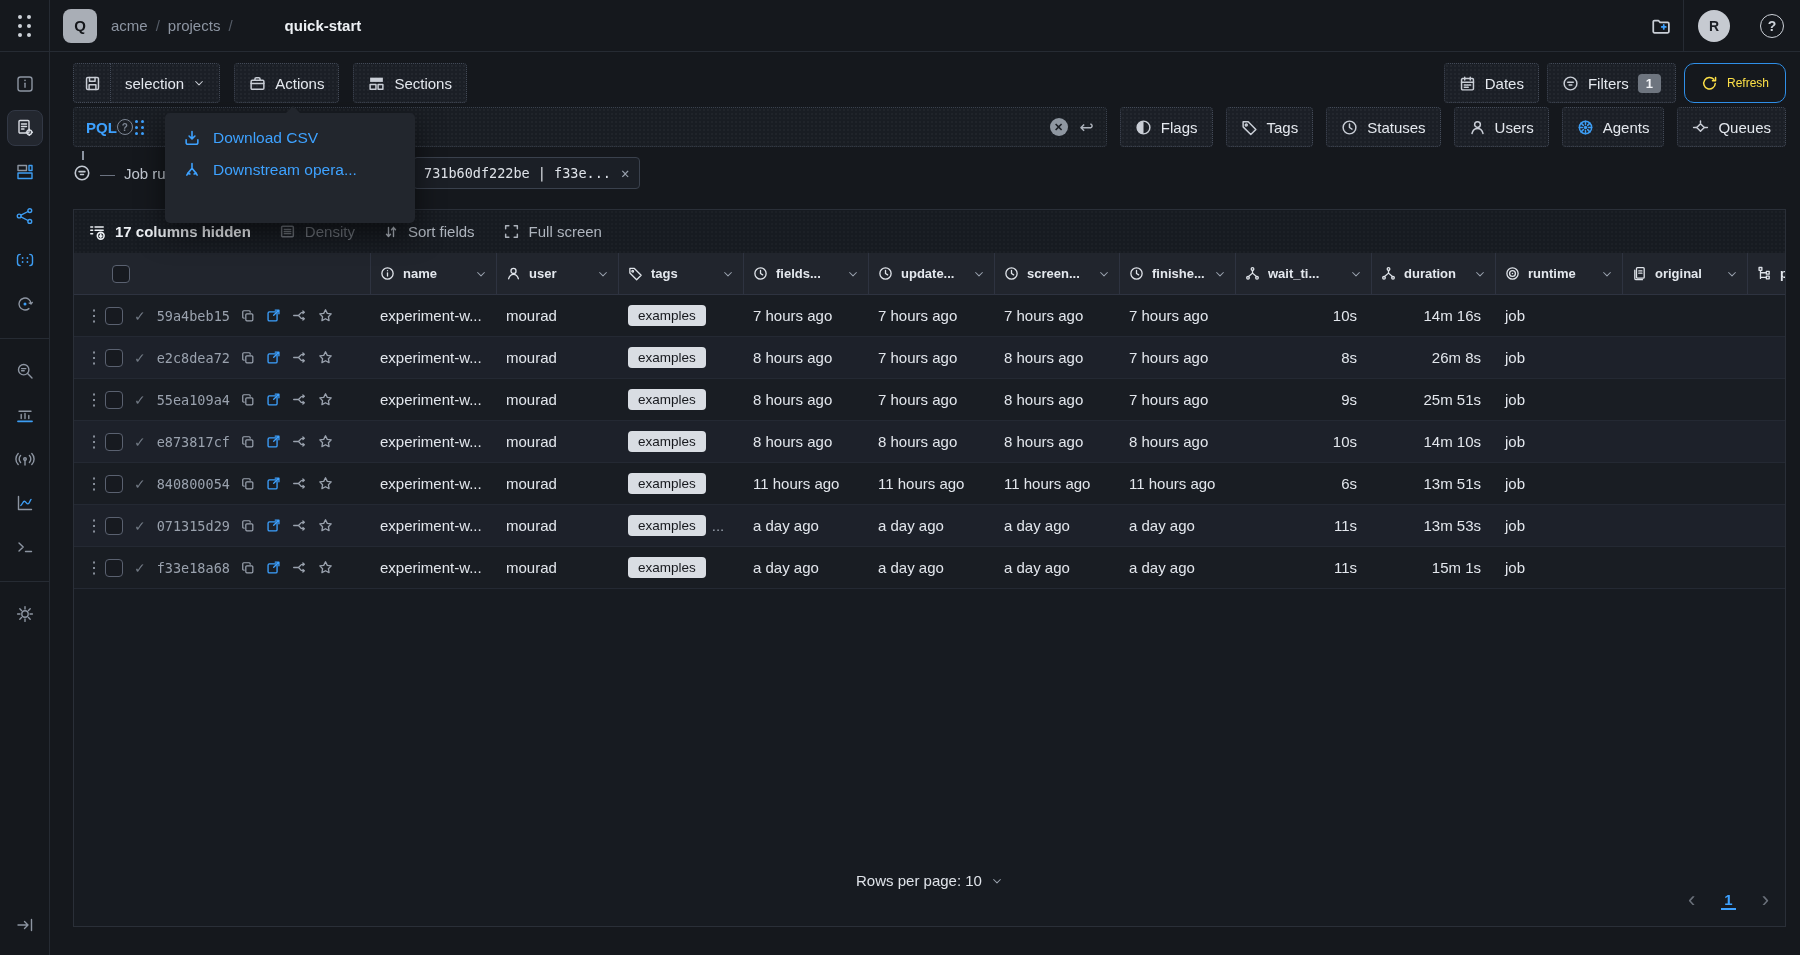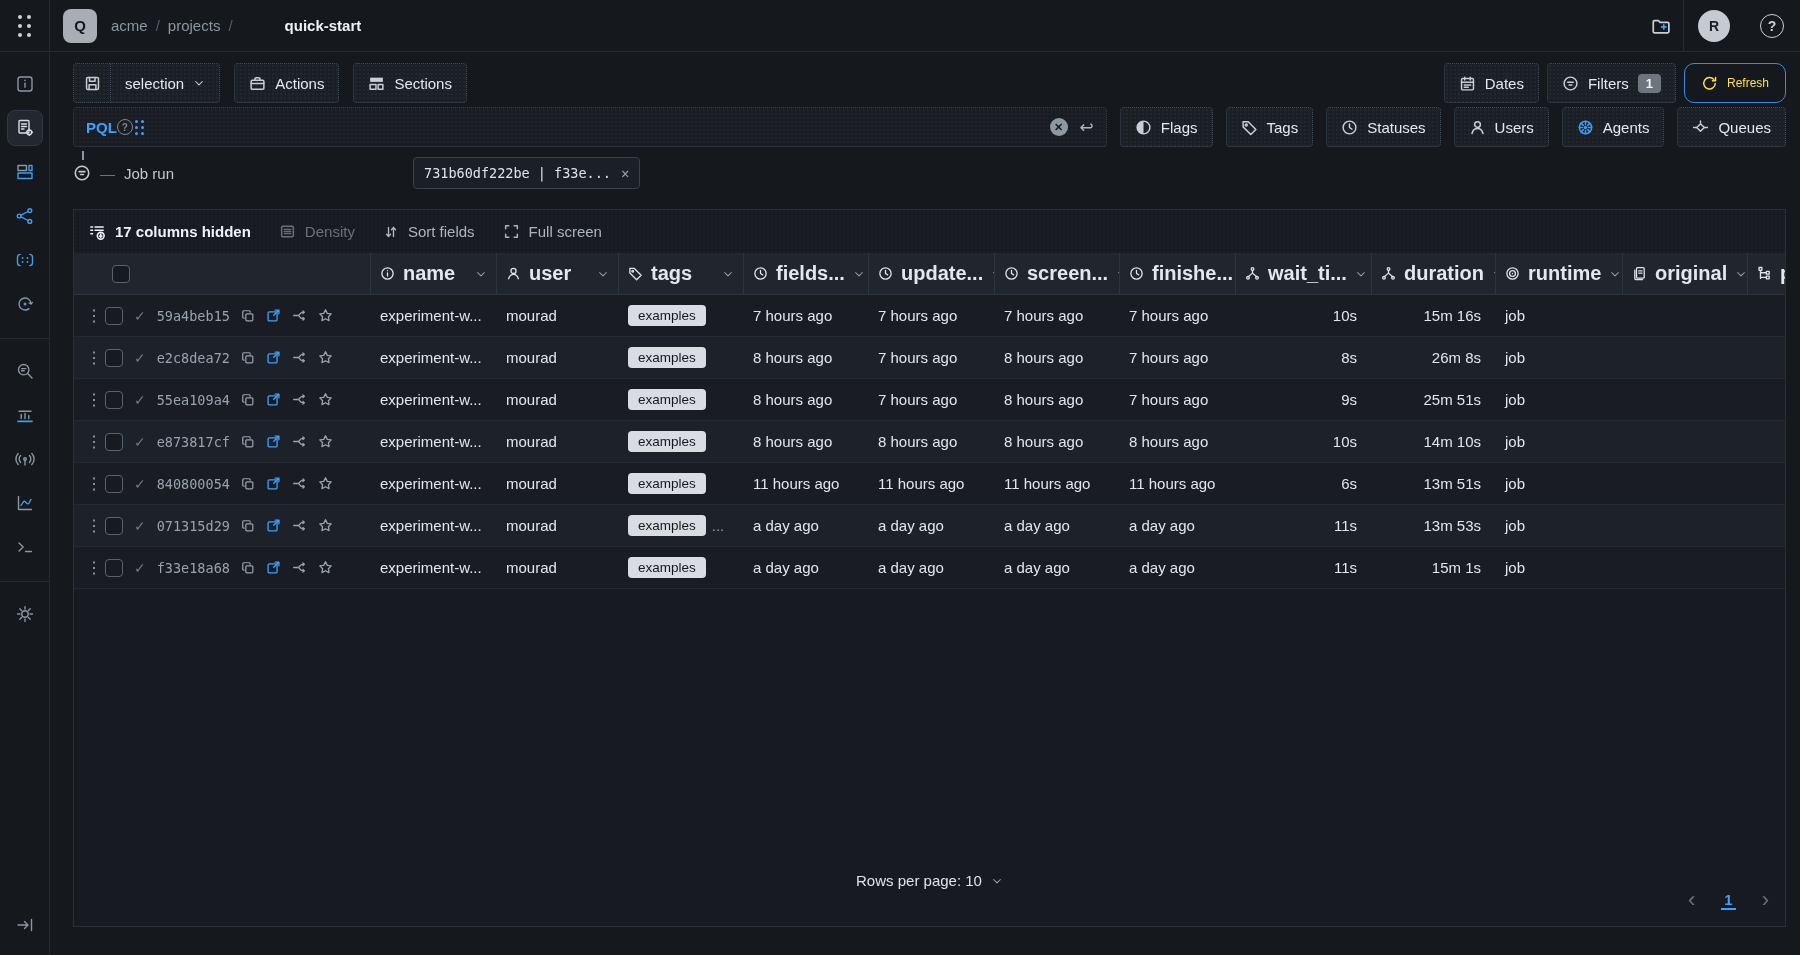--- a/index.html
+++ b/index.html
@@ -91,21 +91,21 @@
   
   .card { margin-top:13px; height:718px; border:1px solid #2a2f38; display:flex; flex-direction:column; background:#171b21; }
   .card-toolbar { height:43px; display:flex; align-items:center; gap:28px; padding:0 14px; color:#aeb4bd;
     background-image:radial-gradient(rgba(255,255,255,0.025) 1px, transparent 1.2px); background-size:4px 4px; }
   .ct-item { display:flex; align-items:center; gap:9px; cursor:pointer; }
   .ct-strong { color:#eef1f5; font-weight:bold; }
   .ct-dim { opacity:0.55; }
 
   .tgrid { display:grid; grid-template-columns:296px 126px 122px 125px 125px 126px 125px 116px 136px 124px 127px 125px minmax(30px,1fr); }
   .thead { background:#21252d; height:42px; border-bottom:1px solid #2e3340; }
-  .th { display:flex; align-items:center; gap:8px; padding:0 9px; border-left:1px solid #2e3340; font-weight:bold; font-size:20px; overflow:hidden; white-space:nowrap; cursor:pointer; }
+  .th { display:flex; align-items:center; gap:8px; padding:0 9px; border-left:1px solid #2e3340; font-weight:bold; font-size:13px; overflow:hidden; white-space:nowrap; cursor:pointer; }
   .th:first-child { border-left:none; padding-left:38px; }
   .th .hic { color:#dfe3e9; flex:none; }
   .th .hchev { margin-left:auto; color:#9aa2ae; flex:none; }
   .cb { width:18px; height:18px; border:1.4px solid #5a6170; border-radius:4px; background:#171a20; flex:none; cursor:pointer; }
 
   .trow { height:42px; border-bottom:1px solid #242933; background:#191d23; }
   .trow.alt { background:#1d212a; }
   .td { display:flex; align-items:center; padding:0 10px; font-size:15px; color:#e2e6ec; overflow:hidden; white-space:nowrap; }
   .td.right { justify-content:flex-end; padding-right:14px; }
   .c0 { display:flex; align-items:center; gap:11px; padding:0 0 0 12px; }
@@ -440,20 +440,40 @@
           </span>
         <span class="qdash">—</span>
         <span>Job run</span>
       </div>
       <div class="chip mono">
         <span>731b60df222be | f33e...</span>
         <span class="x">✕</span>
       </div>
     </div>
 
+    <div class="menu">
+      <div class="menu-item">
+        <span>
+            <svg class="svgi" width="18" height="18" viewBox="0 0 16 16">
+              <path d="M8 2.2v6.4M5.4 6.2L8 8.8l2.6-2.6"></path>
+              <path d="M2.8 9.6v2.6a1.4 1.4 0 001.4 1.4h7.6a1.4 1.4 0 001.4-1.4V9.6"></path>
+            </svg>
+          </span>
+        <span>Download CSV</span>
+      </div>
+      <div class="menu-item">
+        <span>
+            <svg class="svgi" width="18" height="18" viewBox="0 0 16 16">
+              <path d="M8 2.2v4.3M8 6.5L4.3 11M8 6.5l3.7 4.5"></path>
+              <path d="M3.4 12.6l.9-1.6 1.8.5M12.6 12.6l-.9-1.6-1.8.5"></path>
+            </svg>
+          </span>
+        <span>Downstream opera...</span>
+      </div>
+    </div>
 
     <div class="card">
       <div class="card-toolbar">
         <div class="ct-item ct-strong">
           <span>
               <svg class="svgi" width="18" height="18" viewBox="0 0 16 16">
                 <path d="M2.5 3.5h1.6M2.5 6.5h1.6M2.5 9.5h1.6M6.3 3.5h7.2M6.3 6.5h7.2"></path>
                 <circle cx="11.3" cy="11.3" r="3"></circle>
                 <path d="M11.3 9.8v2.6M10.2 11.6l1.1 1.1 1.1-1.1"></path>
               </svg>
@@ -699,21 +719,21 @@
      <div class="td">experiment-w...</div>
      <div class="td">mourad</div>
      <div class="td">
               <span class="tag-chip">examples</span>
             </div>
      <div class="td">7 hours ago</div>
      <div class="td">7 hours ago</div>
      <div class="td">7 hours ago</div>
      <div class="td">7 hours ago</div>
      <div class="td right">10s</div>
-     <div class="td right">15m 16s</div>
+     <div class="td right">14m 16s</div>
      <div class="td">job</div>
      <div class="td"></div>
      <div class="td"></div>
           </div>
           <div class="tgrid trow alt">
             <div class="td c0">
        <span class="kebab">⋮</span>
        <span class="cb"></span>
        <span class="rowcheck">✓</span>
        <span class="rid mono">e2c8dea72</span>

